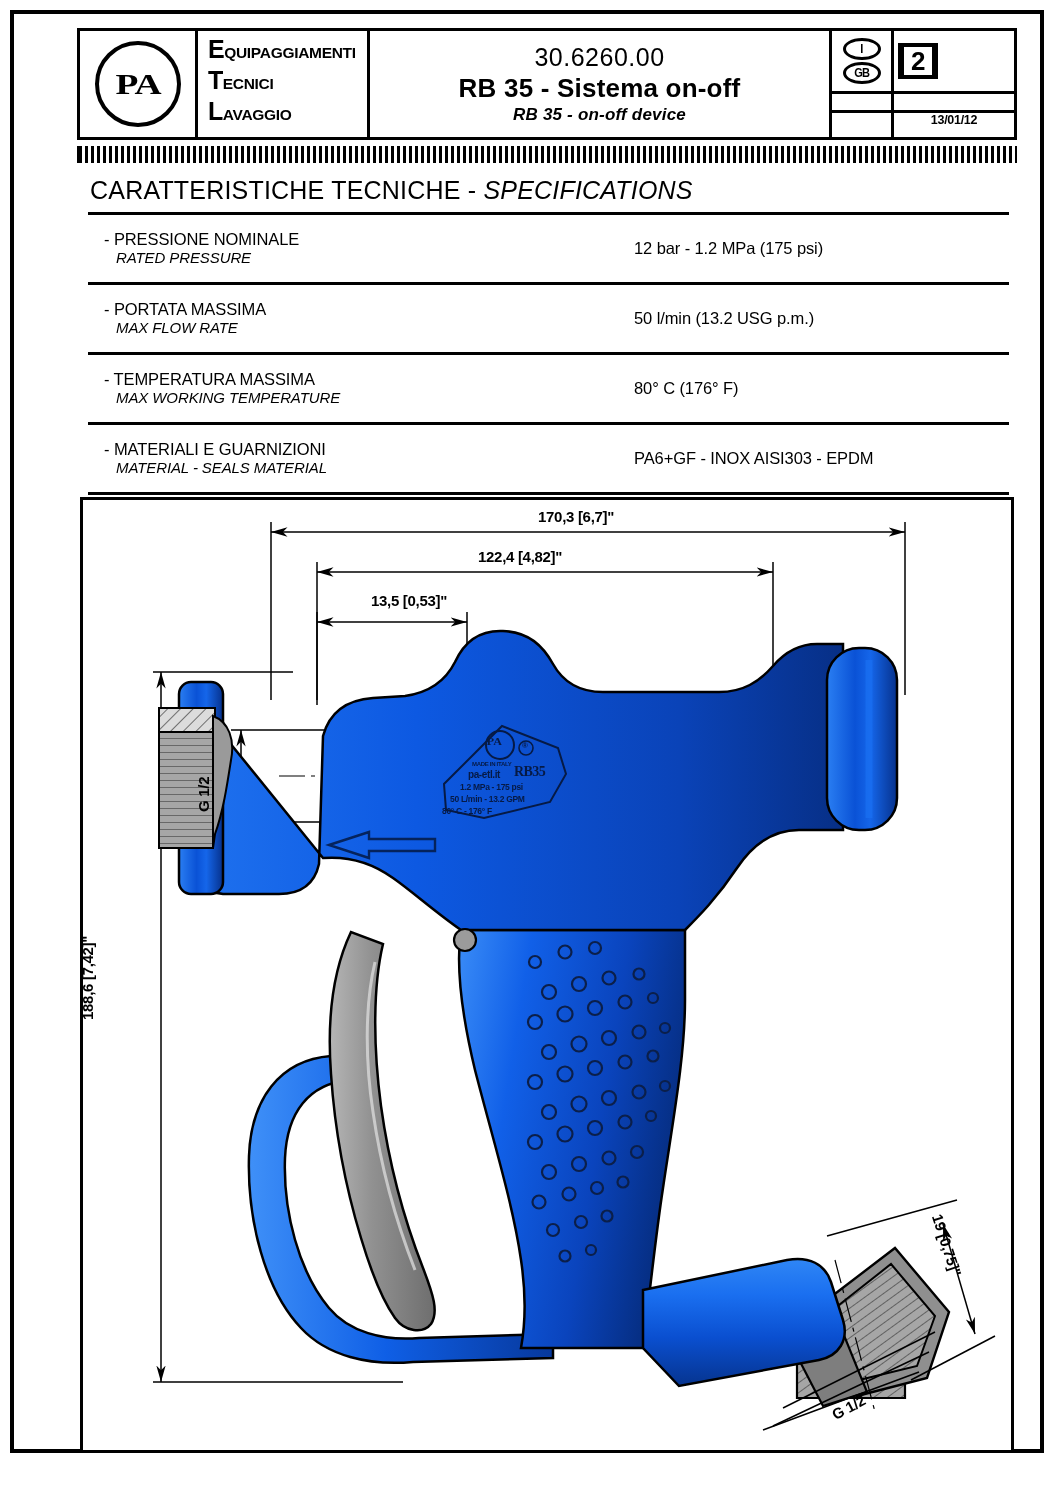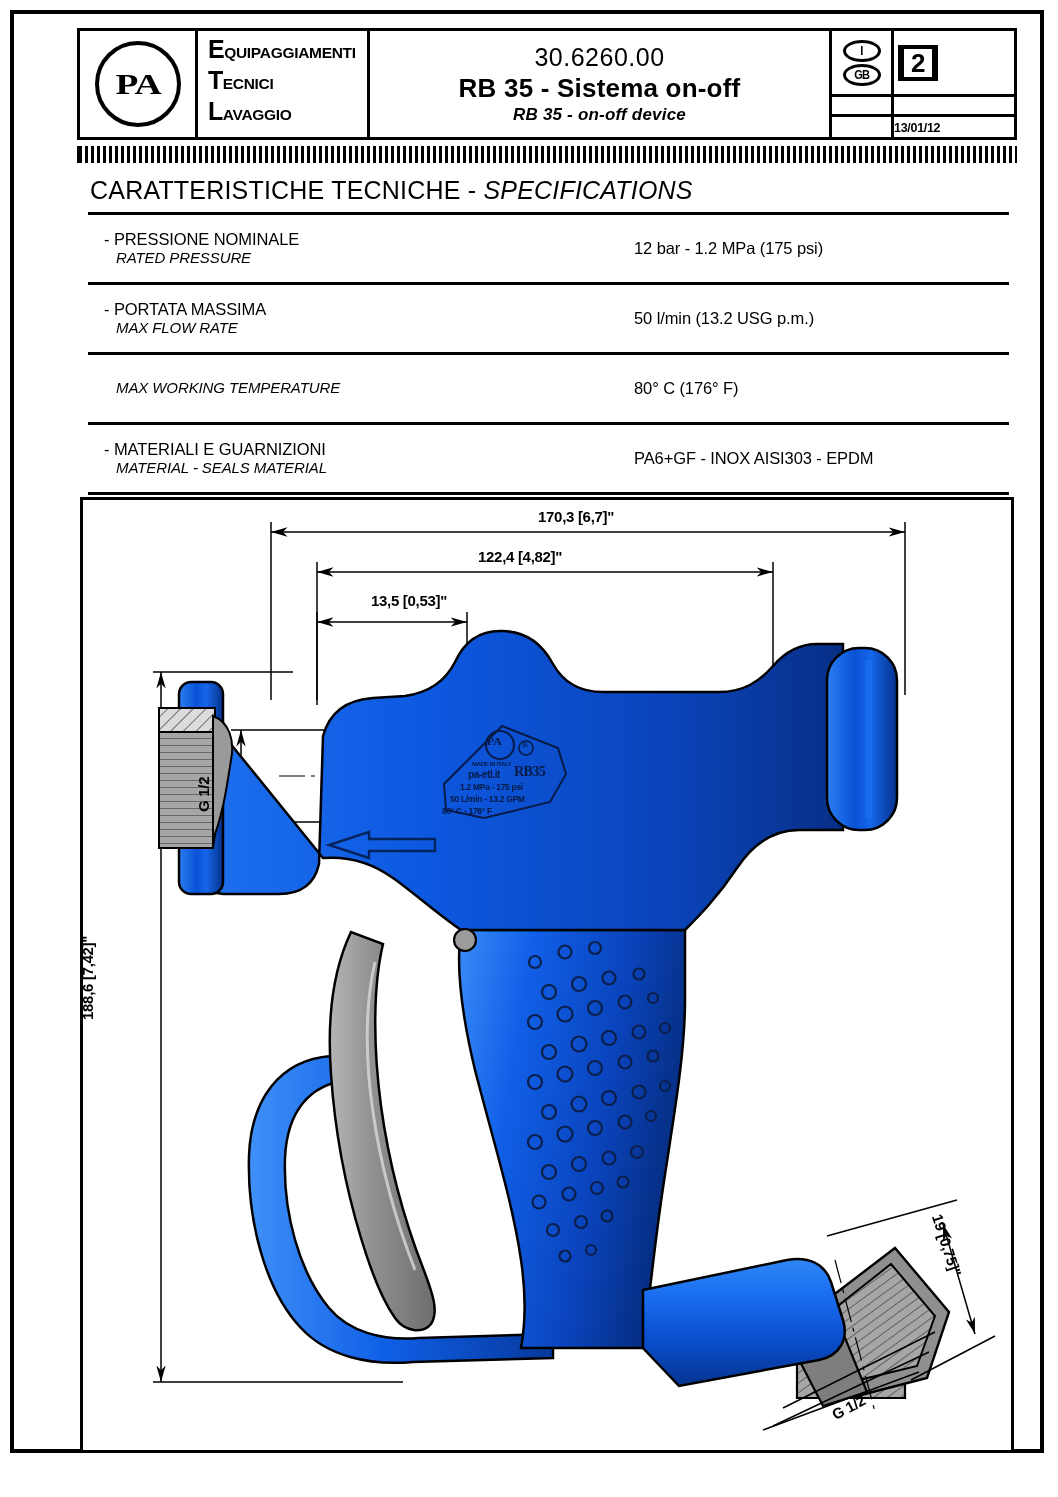--- a/index.html
+++ b/index.html
@@ -29,21 +29,21 @@
   .flag{width:38px;height:22px;border:3px solid #000;border-radius:50%;display:flex;align-items:center;justify-content:center;font-size:13px;font-weight:bold;line-height:1;box-sizing:border-box;}
   .flag span{transform:scaleX(.85);letter-spacing:-1px;}
   .tbr-page{flex:1;display:flex;align-items:center;padding-left:4px;}
   .pagebox{background:#000;padding:4px 6px;display:inline-block;}
   .pagenum{background:#fff;color:#000;font-size:26px;font-weight:bold;line-height:1;padding:1px 7px;display:block;font-family:"Liberation Sans",sans-serif;}
   .tbr-mid{height:20px;border-bottom:3px solid #000;box-sizing:border-box;display:flex;}
   .tbr-mid .c1{width:62px;border-right:3px solid #000;box-sizing:border-box;}
   .tbr-mid .c2{flex:1;}
   .tbr-bot{flex:1;display:flex;box-sizing:border-box;}
   .tbr-bot .c1{width:62px;border-right:3px solid #000;box-sizing:border-box;}
-  .tbr-bot .c2{flex:1;display:flex;align-items:flex-end;padding-bottom:2px;}
+  .tbr-bot .c2{flex:1;display:flex;align-items:flex-end;justify-content:center;padding-bottom:10px;}
   .datetxt{font-size:12.5px;font-weight:bold;letter-spacing:-.3px;}
 
   
   .stripebar{position:absolute;left:77px;top:146px;width:940px;height:17px;
     background:repeating-linear-gradient(to right,#000 0px,#000 3px,#fff 3px,#fff 6px);
     border-left:2px solid #000;border-right:2px solid #000;box-sizing:border-box;}
 
   
   .sec-head{position:absolute;font-size:25px;letter-spacing:.2px;white-space:nowrap;}
   .sec-head .it{font-style:normal;}
@@ -145,20 +145,21 @@
     </div>
     <div class="specrow">
       <div class="spec-label">
         <div class="sl-it">- PORTATA MASSIMA</div>
         <div class="sl-en">MAX FLOW RATE</div>
       </div>
       <div class="spec-val">50 l/min   (13.2 USG p.m.)</div>
     </div>
     <div class="specrow">
       <div class="spec-label">
+        <div class="sl-it">- TEMPERATURA MASSIMA</div>
         <div class="sl-en">MAX WORKING TEMPERATURE</div>
       </div>
       <div class="spec-val">80° C   (176° F)</div>
     </div>
     <div class="specrow">
       <div class="spec-label">
         <div class="sl-it">- MATERIALI E GUARNIZIONI</div>
         <div class="sl-en">MATERIAL - SEALS MATERIAL</div>
       </div>
       <div class="spec-val">PA6+GF - INOX AISI303 - EPDM</div>

